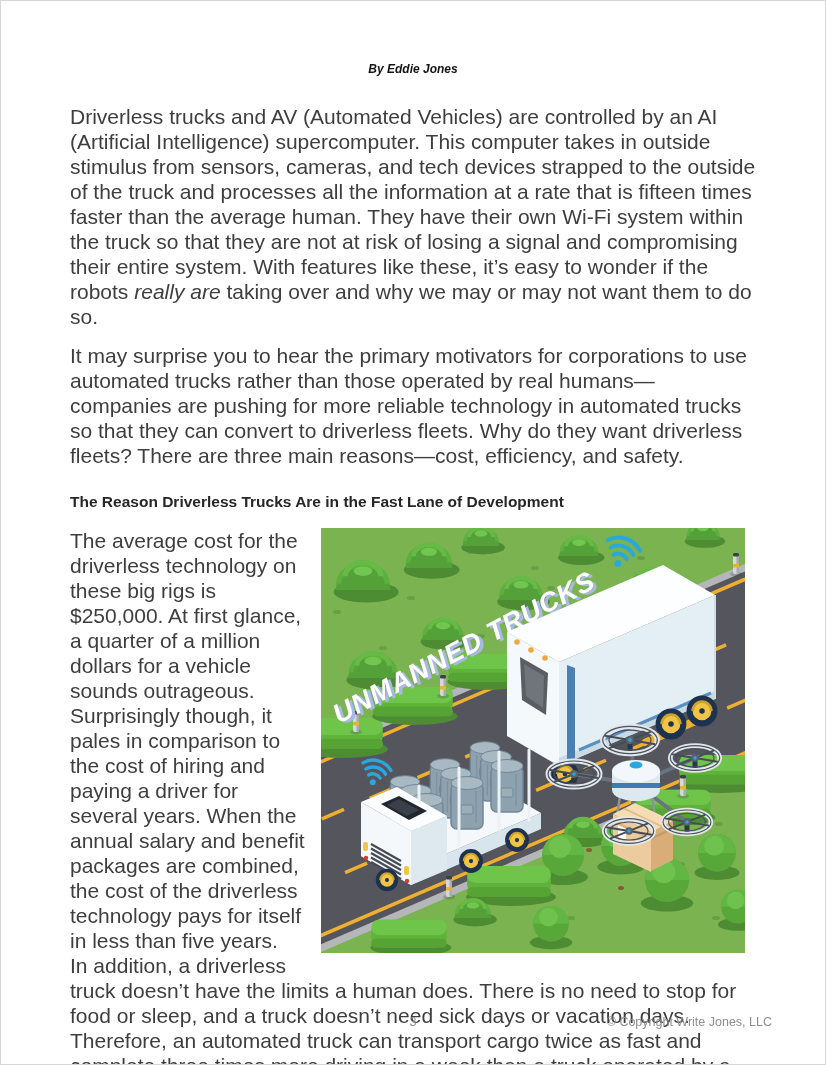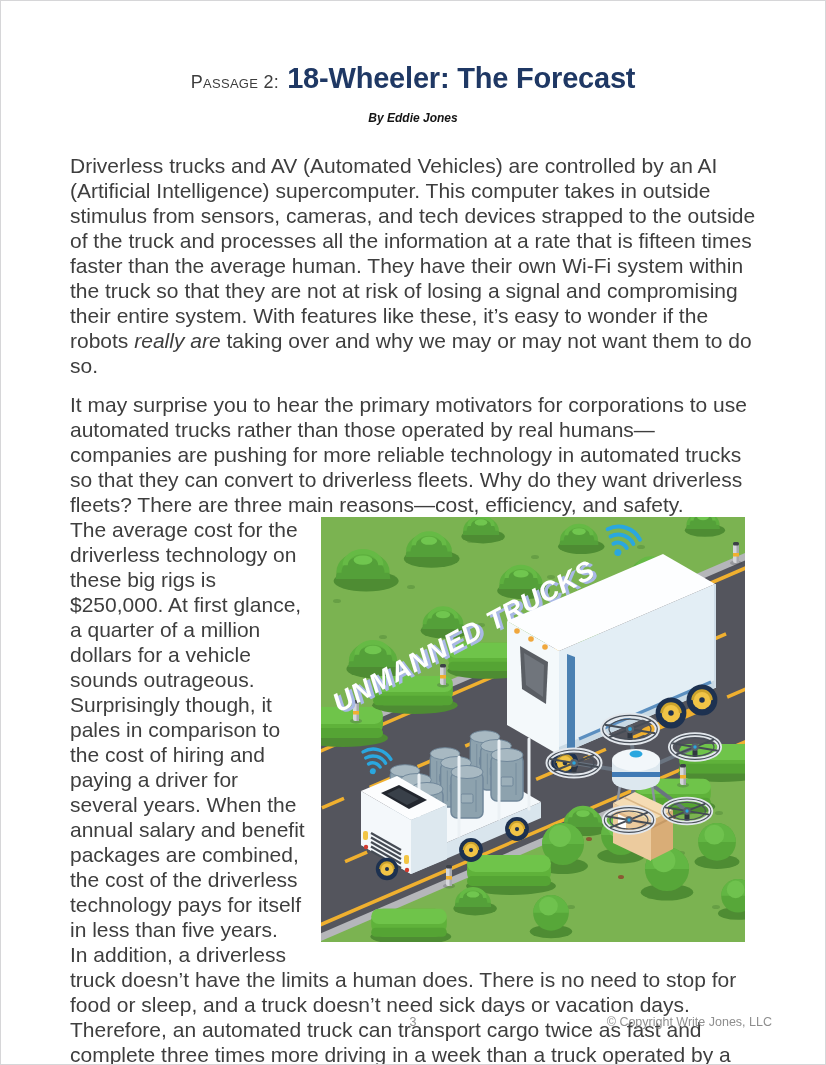--- a/index.html
+++ b/index.html
@@ -38,28 +38,28 @@
   .page-num { position:absolute; left:0; right:0; text-align:center; }
   .copyright { position:absolute; right:53px; top:0; }
   .illus-label { font-family:"Liberation Sans", sans-serif; font-weight:700; font-style:italic; font-size:27px; letter-spacing:1px; }
 </style>
 </head>
 <body>
 
 <div class="page">
   <div class="content">
 
-    <h1 class="title-line"><span class="kicker">Passage 2:</span><span class="main-title">18-Wheeler: The Forecast</span></h1>
 
     <div class="byline">By Eddie Jones</div>
 
     <p class="first"><span>Driverless trucks and AV (Automated Vehicles) are controlled by an AI (Artificial Intelligence) supercomputer. This computer takes in outside stimulus from sensors, cameras, and tech devices strapped to the outside of the truck and processes all the information at a rate that is fifteen times faster than the average human. They have their own Wi-Fi system within the truck so that they are not at risk of losing a signal and compromising their entire system. With features like these, it’s easy to wonder if the robots </span><em>really are</em><span> taking over and why we may or may not want them to do so.</span></p>
 
     <p>It may surprise you to hear the primary motivators for corporations to use automated trucks rather than those operated by real humans—companies are pushing for more reliable technology in automated trucks so that they can convert to driverless fleets. Why do they want driverless fleets? There are three main reasons—cost, efficiency, and safety.</p>
 
+    <h2 class="section-heading">The Reason Driverless Trucks Are in the Fast Lane of Development</h2>
 
     <div class="wrap">
 
       <svg class="figure" viewBox="0 0 424 425" xmlns="http://www.w3.org/2000/svg">
         <defs>
           <g id="dome">
             <ellipse cx="3" cy="2" rx="31" ry="10" fill="#4e8c33"></ellipse>
             <path d="M -26 0 A 26 23 0 0 1 26 0 Z" fill="#54a039"></path>
             <path d="M -23 -6 A 23 18 0 0 1 23 -6" fill="none" stroke="#5daf3e" stroke-width="5"></path>
             <path d="M -17 -13 A 17 13 0 0 1 17 -13" fill="none" stroke="#66ba45" stroke-width="5"></path>

